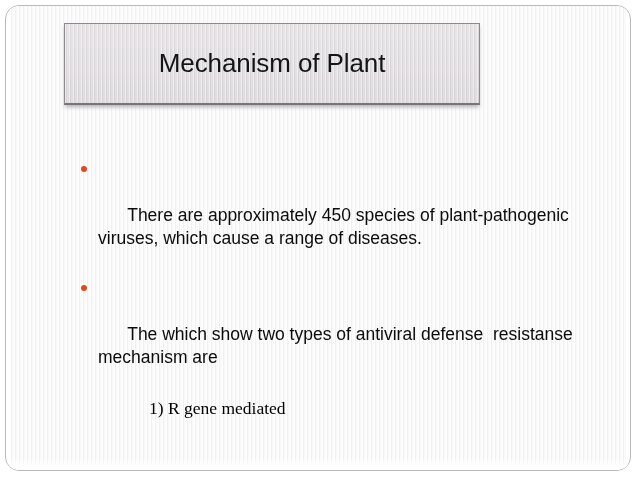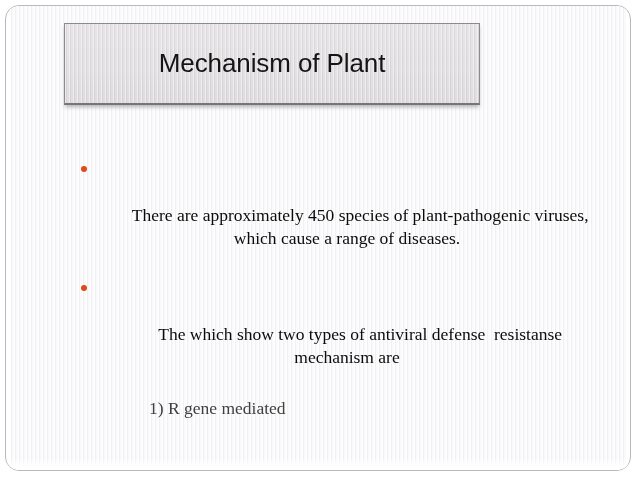--- a/index.html
+++ b/index.html
@@ -101,44 +101,43 @@
     left: 0;
     top: 152px;
     width: 626px;
   }
 
   .bullet-item {
     position: relative;
     margin: 0 0 4px 0;
     padding-left: 92px;
     padding-right: 36px;
-    font-family: Liberation Serif, serif;
+    font-family: Liberation Sans, sans-serif;
     font-size: 17.5px;
     line-height: 23px;
     color: #0b0b0b;
     white-space: pre-wrap;
-    text-align: center;
   }
   .bullet-dot {
     position: absolute;
     left: 75px;
     top: 8px;
     width: 6px;
     height: 6px;
     border-radius: 50%;
     background: #e0491e;
   }
 
   .sub-item {
     margin: 0;
     padding-left: 143px;
     font-family: "Liberation Serif", serif;
     font-size: 17.5px;
     line-height: 25px;
-    color: #404040;
+    color: #000000;
     white-space: pre;
   }
 </style>
 </head>
 <body>
 
 <div class="slide">
 
   <div class="stripes"></div>
   <div class="stripes-fade-bottom"></div>

